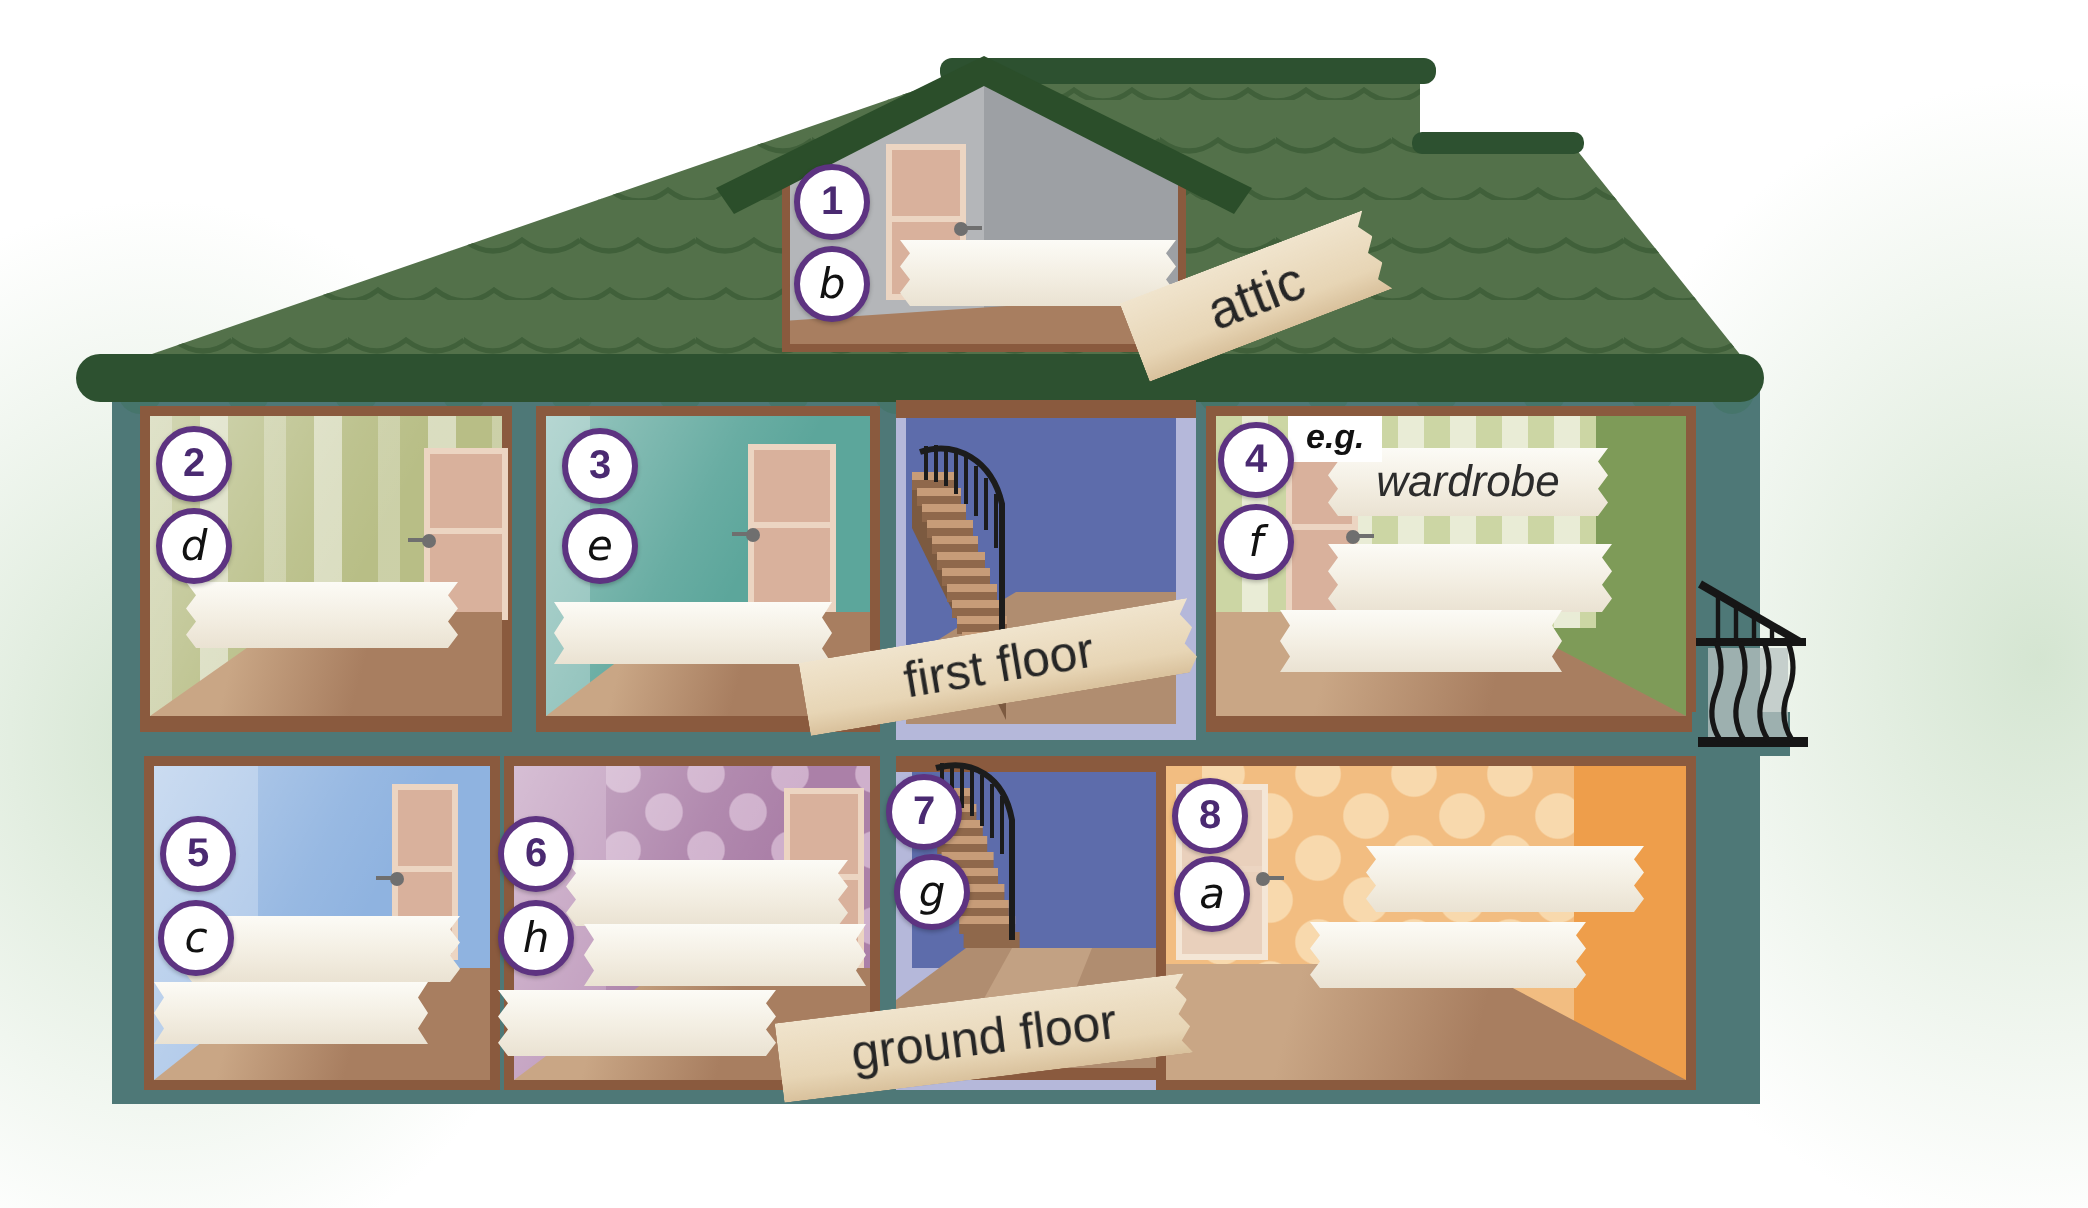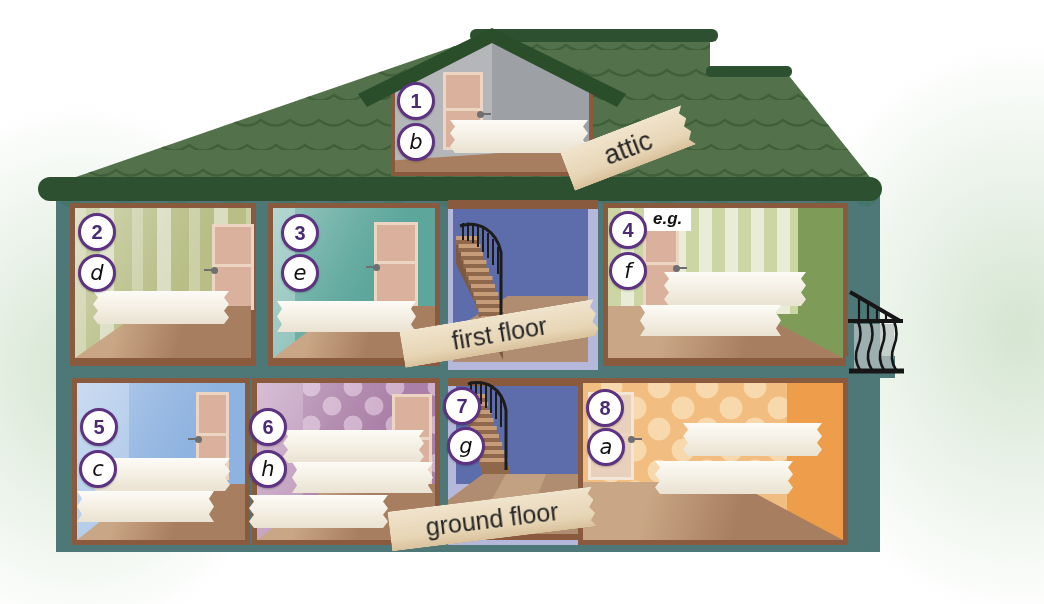--- a/index.html
+++ b/index.html
@@ -179,20 +179,23 @@
   </svg>
 
   <div class="room" style="left:603px;top:203px;width:245px;height:163px;background:#7e9b58;border-bottom-width:8px;">
     <div style="position:absolute;left:0;top:0;bottom:44px;width:190px;
                 background:repeating-linear-gradient(90deg,#ccd6a4 0 13px,#e9ecd6 13px 26px);"></div>
     <div class="door" style="left:35px;top:14px;width:36px;height:86px;">
       <span class="handle right"></span>
       </div>
     <div class="floor-wedge fw-l" style="height:52px;"></div>
     <div class="eg-box" style="left:36px;top:0;"><span>e.g.</span></div>
+    <div class="ticket example" style="left: 56px; top: 16px; width: 140px; height: 34px; clip-path: polygon(5px 0px, 140px 0px, 135px 6.8px, 140px 13.6px, 135px 20.4px, 140px 27.2px, 135px 34px, 5px 34px, 0px 27.2px, 5px 20.4px, 0px 13.6px, 5px 6.8px, 0px 0px);">
+        <span>wardrobe</span>
+      </div>
     <div class="ticket" style="left: 56px; top: 64px; width: 142px; height: 34px; clip-path: polygon(5px 0px, 142px 0px, 137px 6.8px, 142px 13.6px, 137px 20.4px, 142px 27.2px, 137px 34px, 5px 34px, 0px 27.2px, 5px 20.4px, 0px 13.6px, 5px 6.8px, 0px 0px);"></div>
     <div class="ticket" style="left: 32px; top: 97px; width: 141px; height: 31px; clip-path: polygon(5px 0px, 141px 0px, 136px 7.8px, 141px 15.5px, 136px 23.3px, 141px 31px, 0px 31px, 5px 23.3px, 0px 15.5px, 5px 7.8px, 0px 0px);"></div>
     <div class="badge num" style="left:1px;top:3px;">
         <span>4</span>
       </div>
     <div class="badge ltr" style="left:1px;top:44px;">
         <span>f</span>
       </div>
   </div>
 

